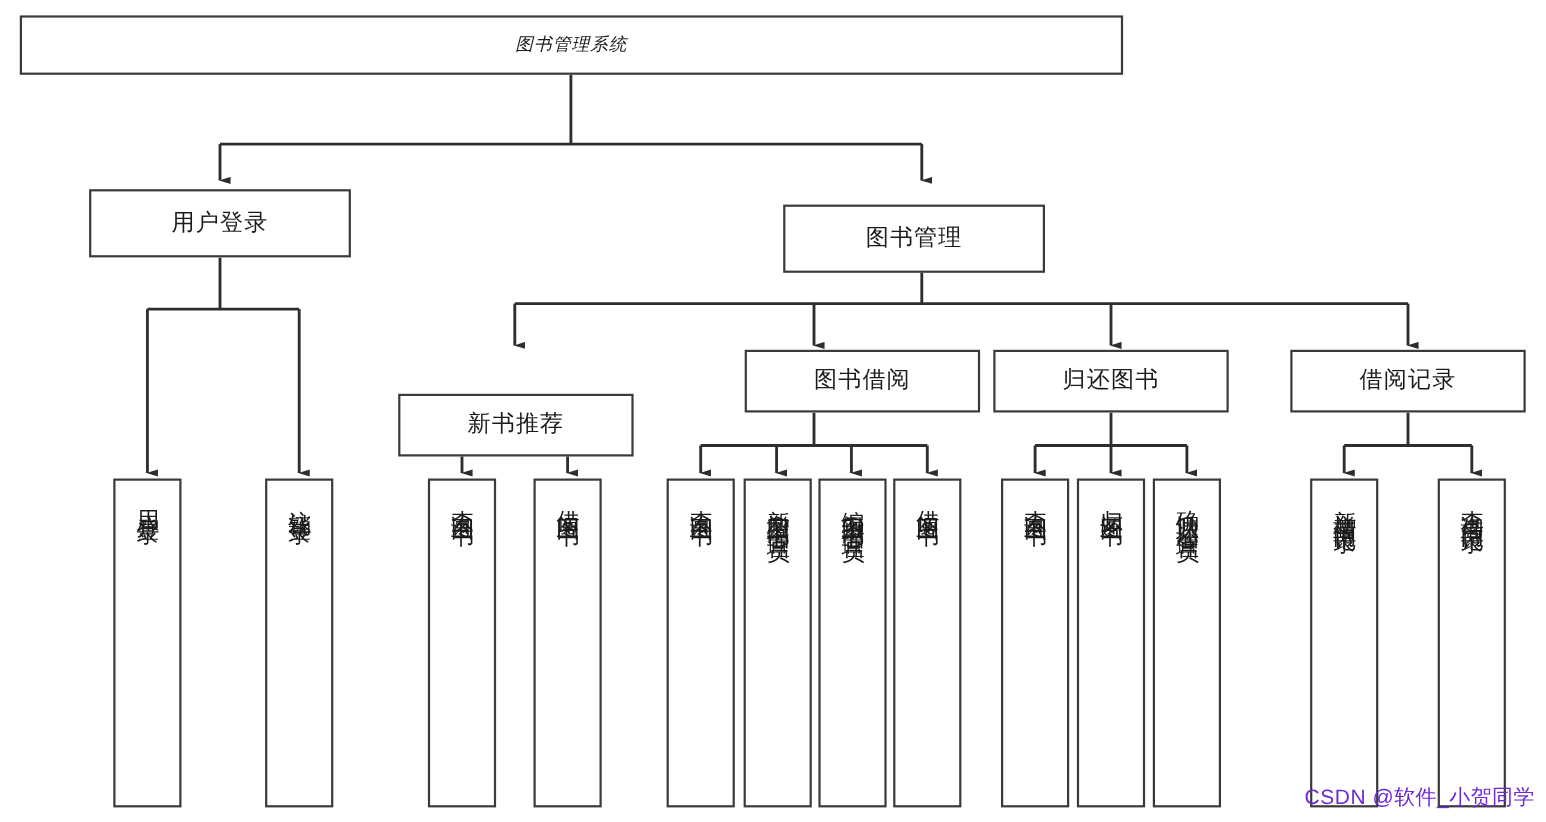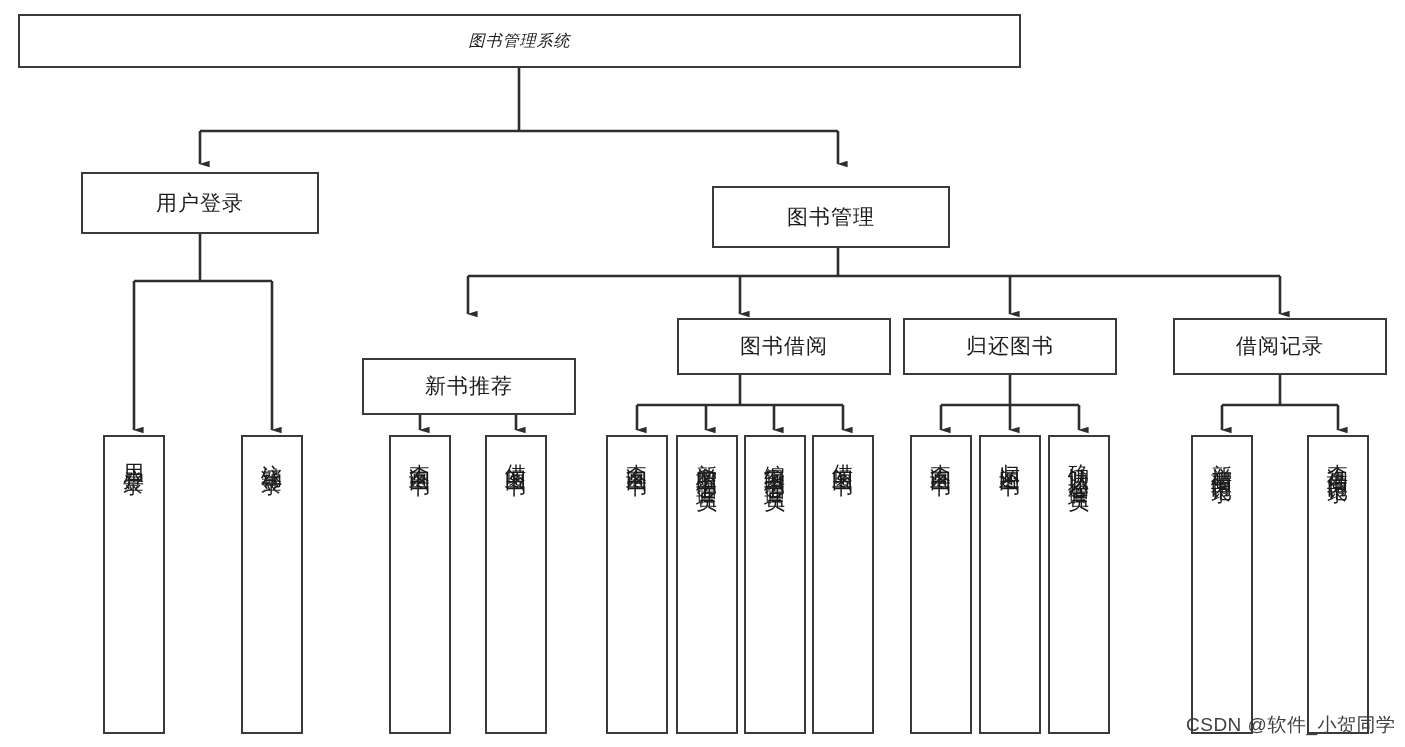--- a/index.html
+++ b/index.html
@@ -63,21 +63,21 @@
     font-size: 21px;
     letter-spacing: 4px;
     line-height: 1;
     white-space: nowrap;
   }
   .watermark {
     position: absolute;
     left: 1186px;
     top: 712px;
     font-size: 19px;
-    color: #404040;
+    color: #6d28d9;
     letter-spacing: 0.5px;
     z-index: 3;
     white-space: nowrap;
   }
 </style>
 </head>
 <body>
 
 <div id="canvas">
 

